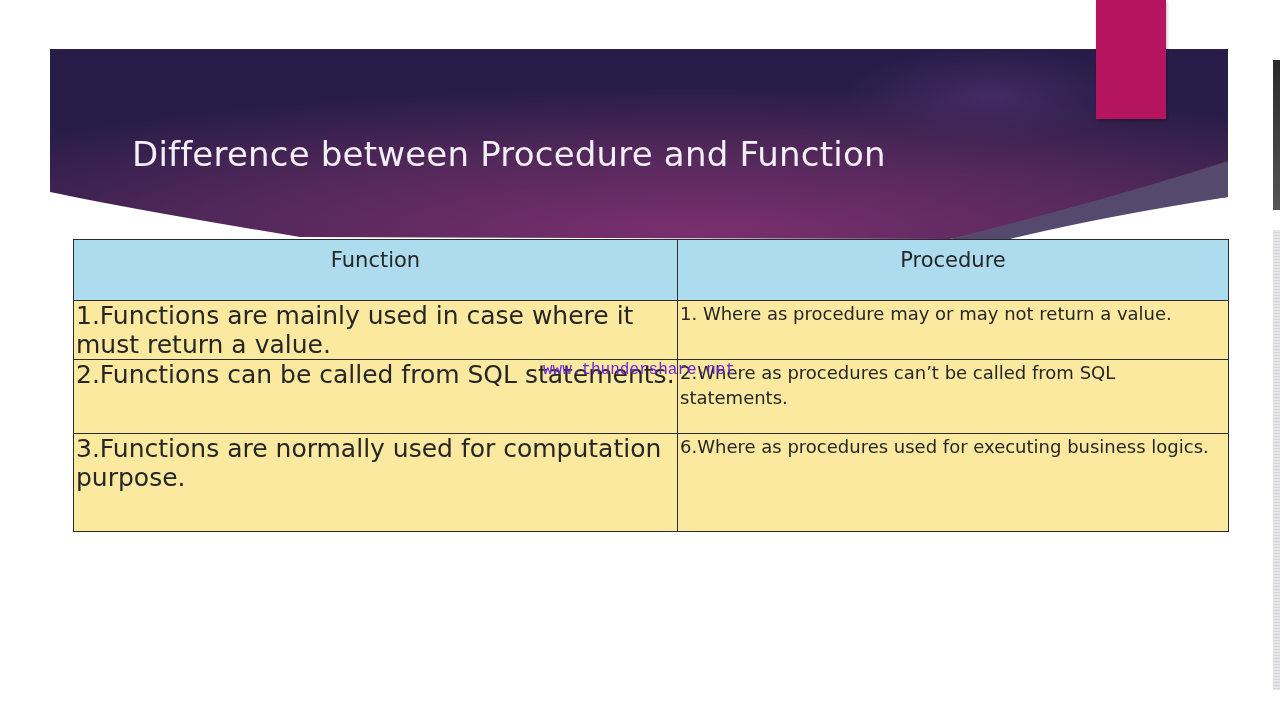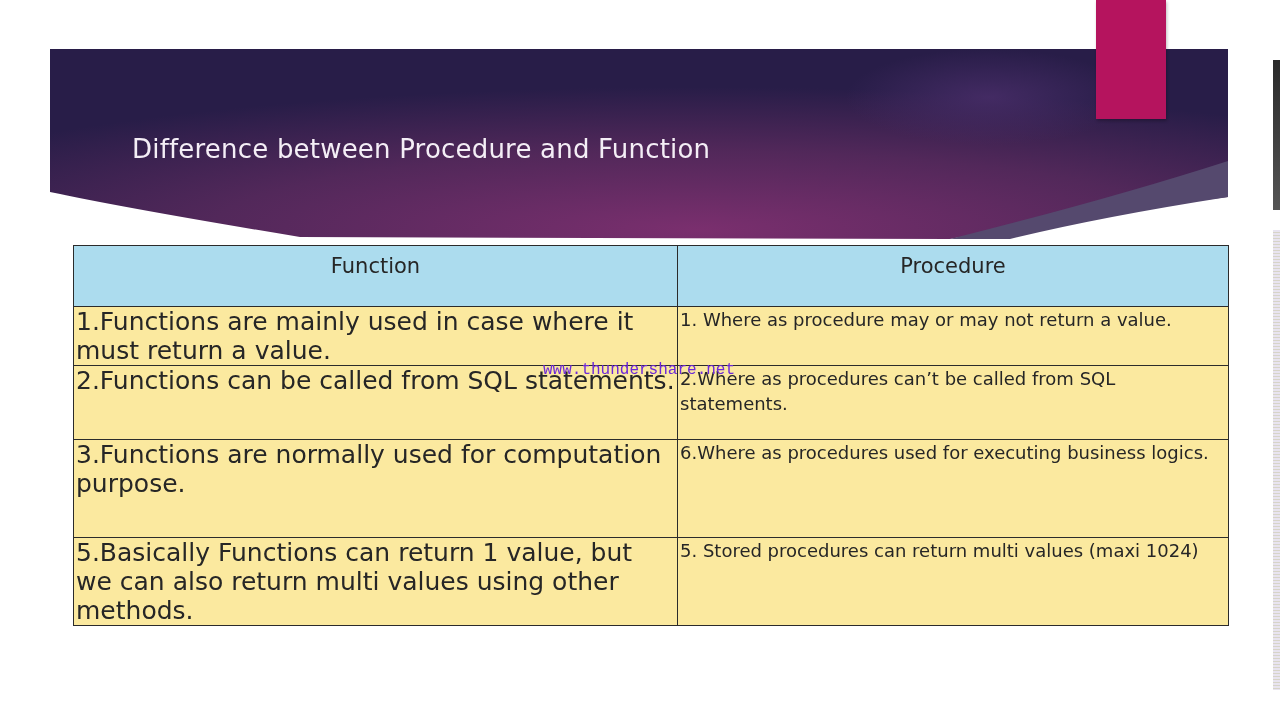--- a/index.html
+++ b/index.html
@@ -8,39 +8,39 @@
     background: #ffffff;
     font-family: "DejaVu Sans", "Liberation Sans", sans-serif;
   }
   .banner {
     position: absolute; left: 50px; top: 49px; width: 1178px; height: 190px;
     overflow: hidden;
   }
   .banner svg { position: absolute; left: 0; top: 0; }
   .slide-title {
     position: absolute; left: 132px; top: 134px;
-    font-size: 26px; color: #f4eef6; letter-spacing: 0.2px;
+    font-size: 34px; color: #f4eef6; letter-spacing: 0.2px;
     font-family: "DejaVu Sans", sans-serif; font-weight: normal;
     white-space: nowrap;
   }
   .accent-bar {
     position: absolute; left: 1096px; top: 0; width: 70px; height: 119px;
     background: #b5145e;
     box-shadow: 1px 2px 3px rgba(0,0,0,0.25);
   }
   .side-strip {
     position: absolute; left: 1273px; top: 60px; width: 7px; height: 150px;
     background: linear-gradient(#2a2a2a, #555);
   }
   .side-strip2 {
     position: absolute; left: 1273px; top: 230px; width: 7px; height: 460px;
     background: repeating-linear-gradient(#e8e4f0 0 2px, #d7d4c8 2px 3px);
   }
   table.cmp {
-    position: absolute; left: 73px; top: 245px; width: 1155px;
+    position: absolute; left: 73px; top: 239px; width: 1155px;
     border-collapse: collapse; table-layout: fixed;
   }
   table.cmp th, table.cmp td {
     border: 1.5px solid #2b2b2b; vertical-align: top; padding: 0 2px;
     color: #262626; text-align: left;
   }
   table.cmp th {
     background: #acdcee; font-weight: normal; text-align: center;
     font-size: 21px; height: 52px; vertical-align: top; padding-top: 8px;
   }
@@ -96,20 +96,16 @@
       <td class="pr">1. Where as procedure may or may not return a value.</td>
     </tr>
     <tr style="height:74px">
       <td class="fn">2.Functions can be called from SQL statements.</td>
       <td class="pr">2.Where as procedures can’t be called from SQL statements.</td>
     </tr>
     <tr style="height:98px">
       <td class="fn">3.Functions are normally used for computation purpose.</td>
       <td class="pr">6.Where as procedures used for executing business logics.</td>
     </tr>
-    <tr style="height:73px">
-      <td class="fn">5.Basically Functions can return 1 value, but we can also return multi values using other methods.</td>
-      <td class="pr">5. Stored procedures can return multi values (maxi 1024)</td>
-    </tr>
   </tbody>
 </table>
 
 <div class="watermark">www.thundershare.net</div>
 
 </body></html>

